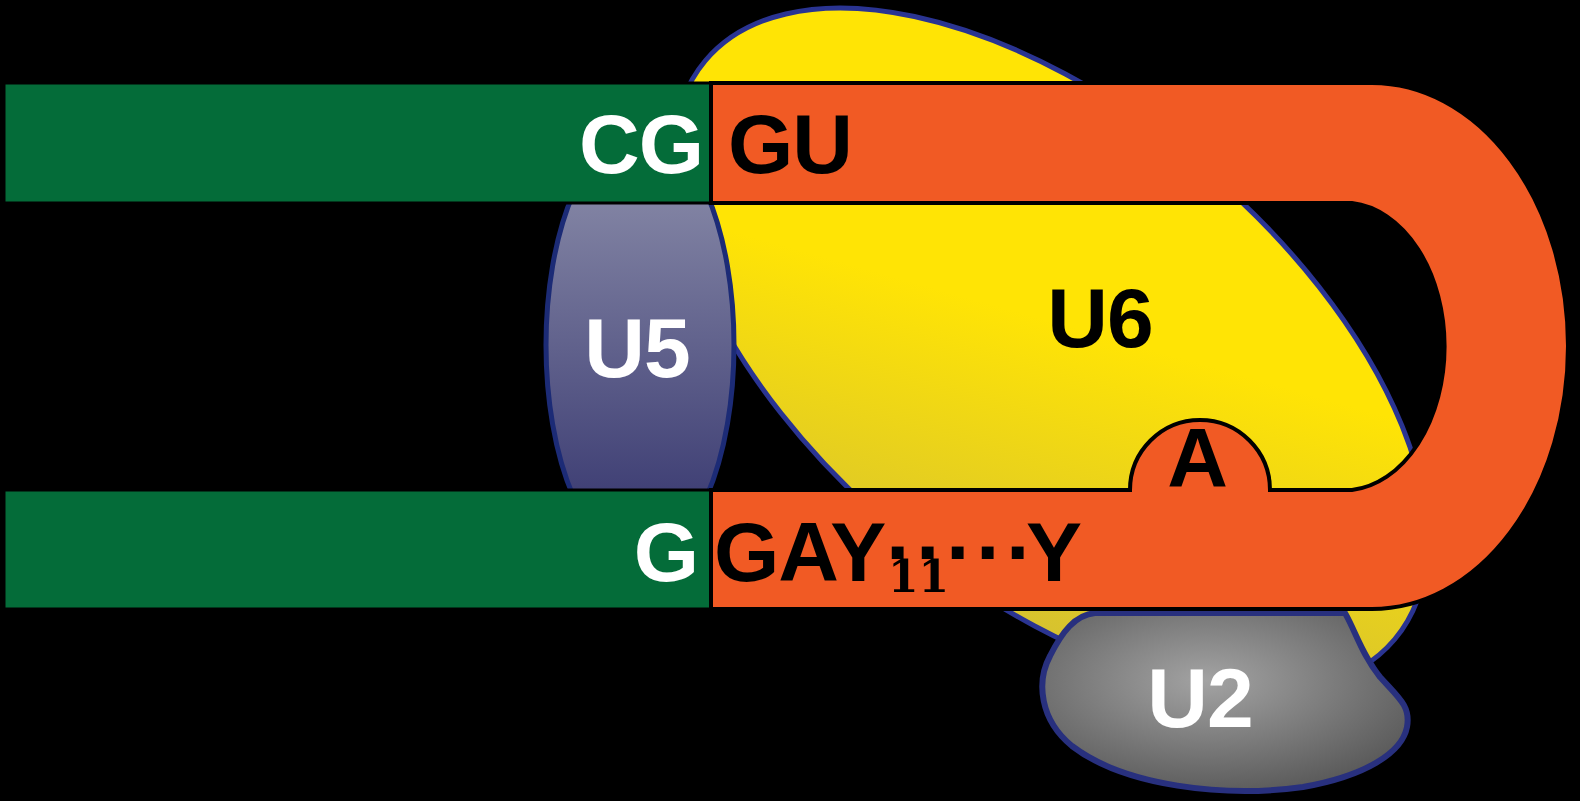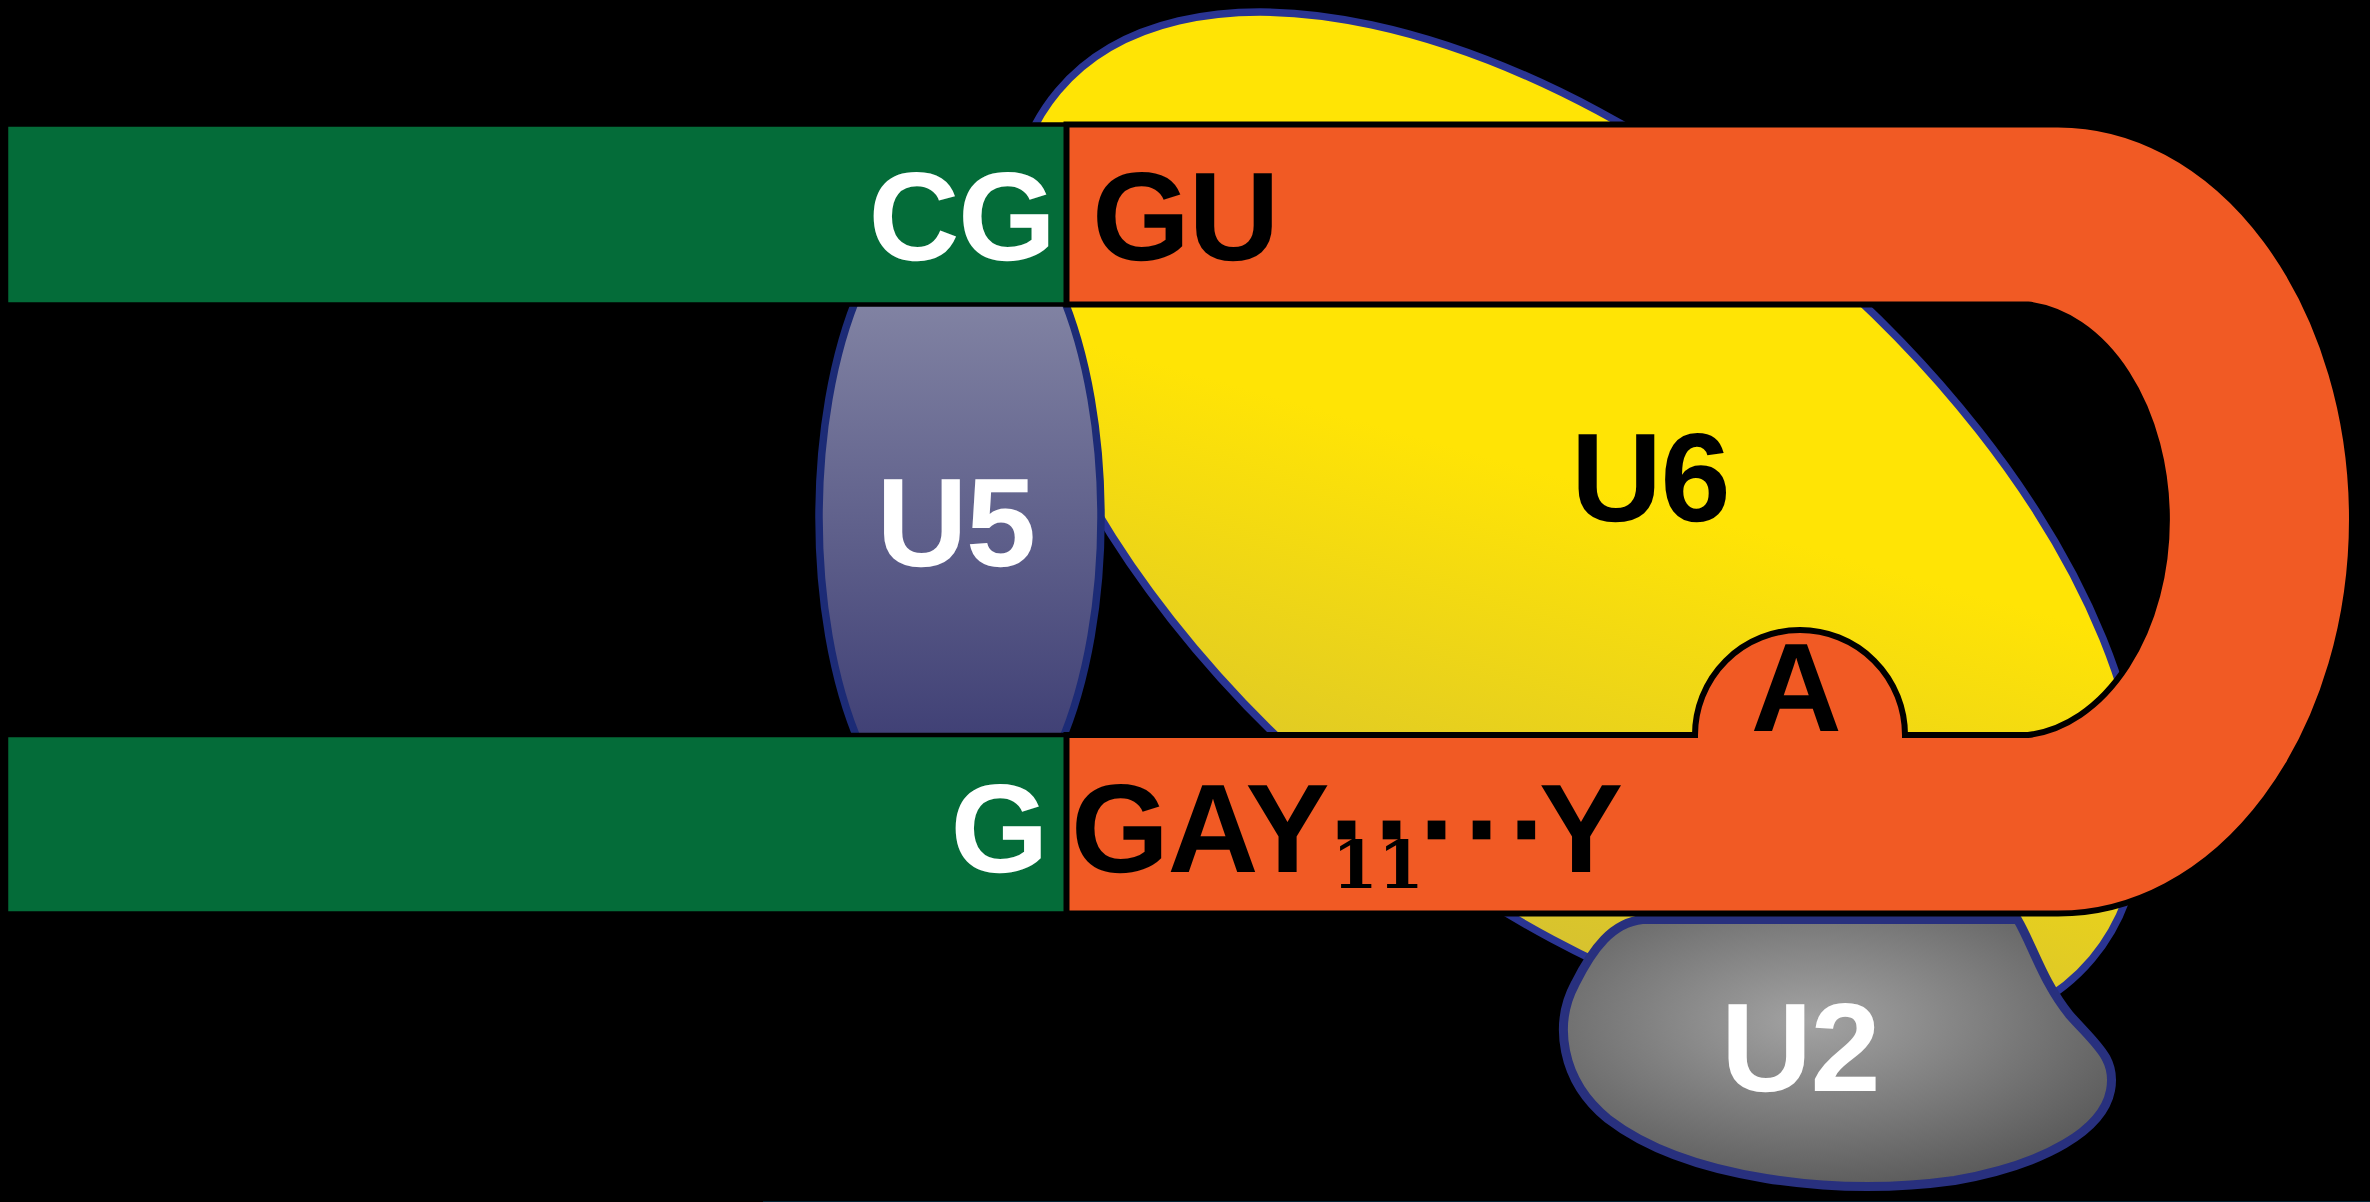--- a/index.html
+++ b/index.html
@@ -7,21 +7,21 @@
     padding: 0;
     background: #000;
     width: 1580px;
     height: 801px;
     overflow: hidden;
   }
   .stage {
     position: relative;
     width: 1580px;
     height: 801px;
-    background: #0ea5e9;
+    background: #ec4899;
   }
   svg { display: block; }
   text {
     font-family: "Liberation Sans", "DejaVu Sans", sans-serif;
     font-weight: 700;
   }
   .lbl-main   { font-size: 84px; letter-spacing: -1px; }
   .lbl-sub    { font-size: 44px; font-family: "DejaVu Serif", serif; font-weight: 700; }
   .lbl-dots   { font-size: 84px; letter-spacing: 2px; }
   .bar-stroke   { stroke: #000000; stroke-width: 3; }

